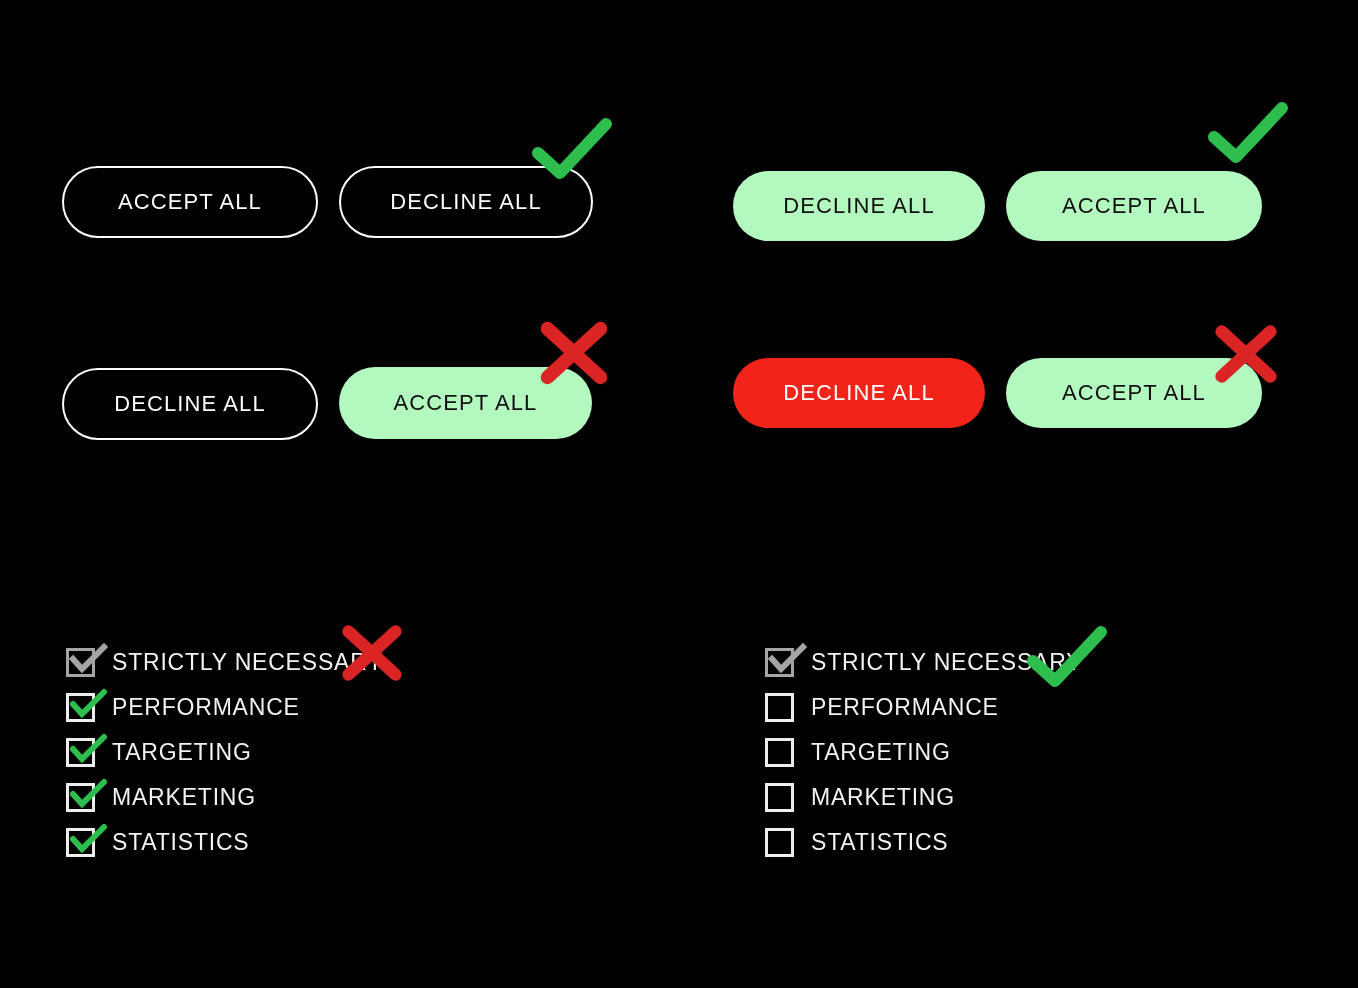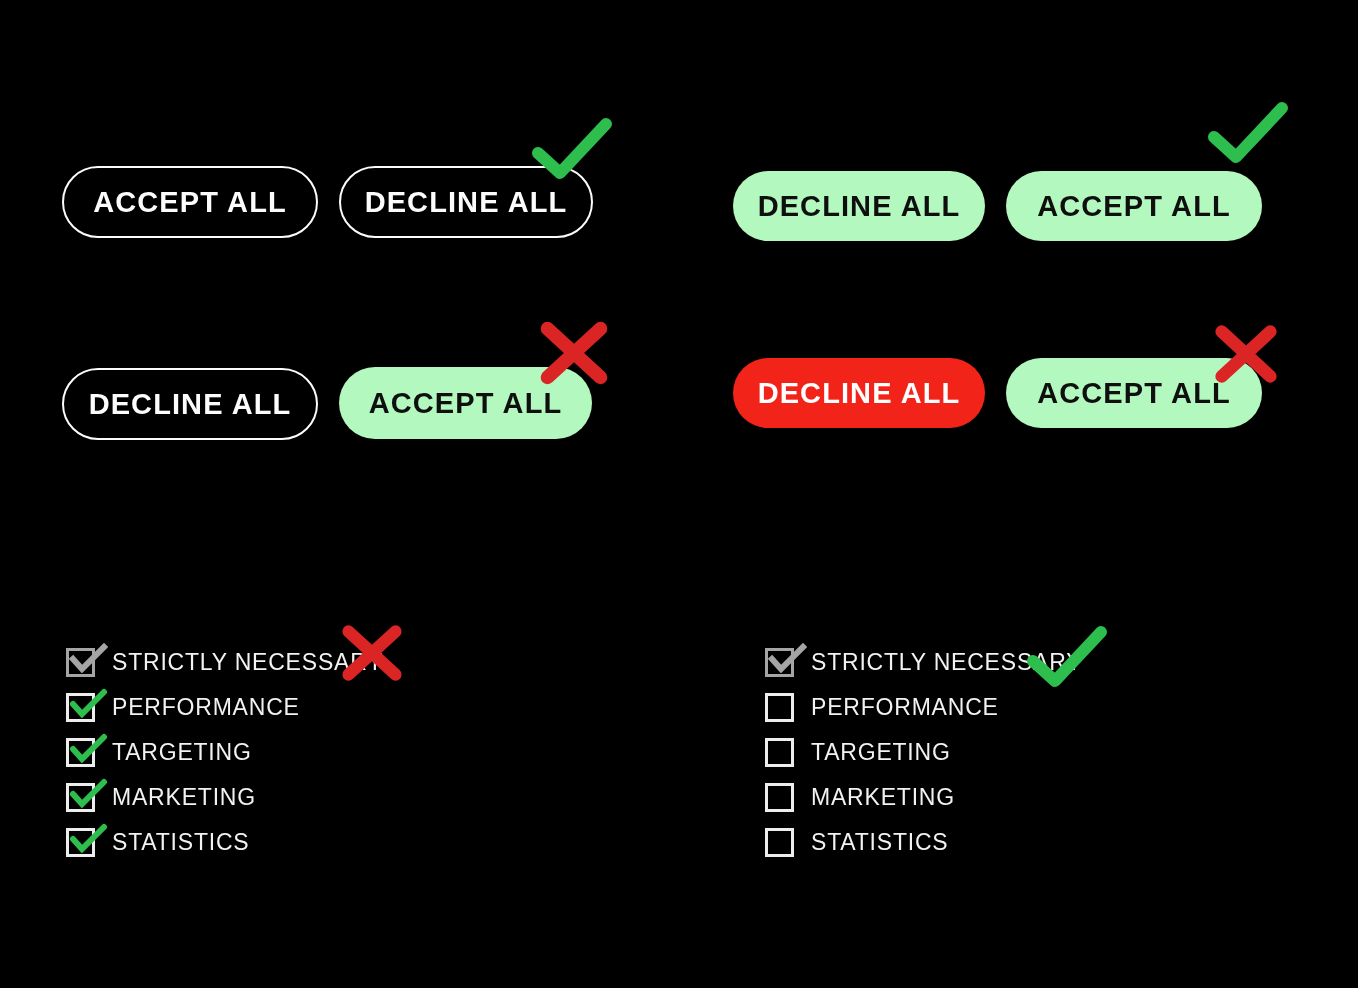--- a/index.html
+++ b/index.html
@@ -19,23 +19,23 @@
   .canvas{
     position:relative;
     width:1358px;height:988px;
     background:var(--bg);
     overflow:hidden;
   }
   .btn{
     position:absolute;
     display:flex;align-items:center;justify-content:center;
     border-radius:36px;
-    font-size:29px;
+    font-size:22px;
     letter-spacing:1.1px;
-    font-weight:700;
+    font-weight:400;
     white-space:nowrap;
     cursor:pointer;
   }
   .btn.outline{border:2px solid var(--white);color:var(--white);background:transparent;}
   .btn.fill-green{background:var(--light-green);color:var(--dark-text);}
   .btn.fill-red{background:var(--red-fill);color:#ffffff;}
   .mark{position:absolute;pointer-events:none;}
   .mark svg{display:block;width:100%;height:100%;}
 
   .cb-list{position:absolute;display:flex;flex-direction:column;gap:16px;}

